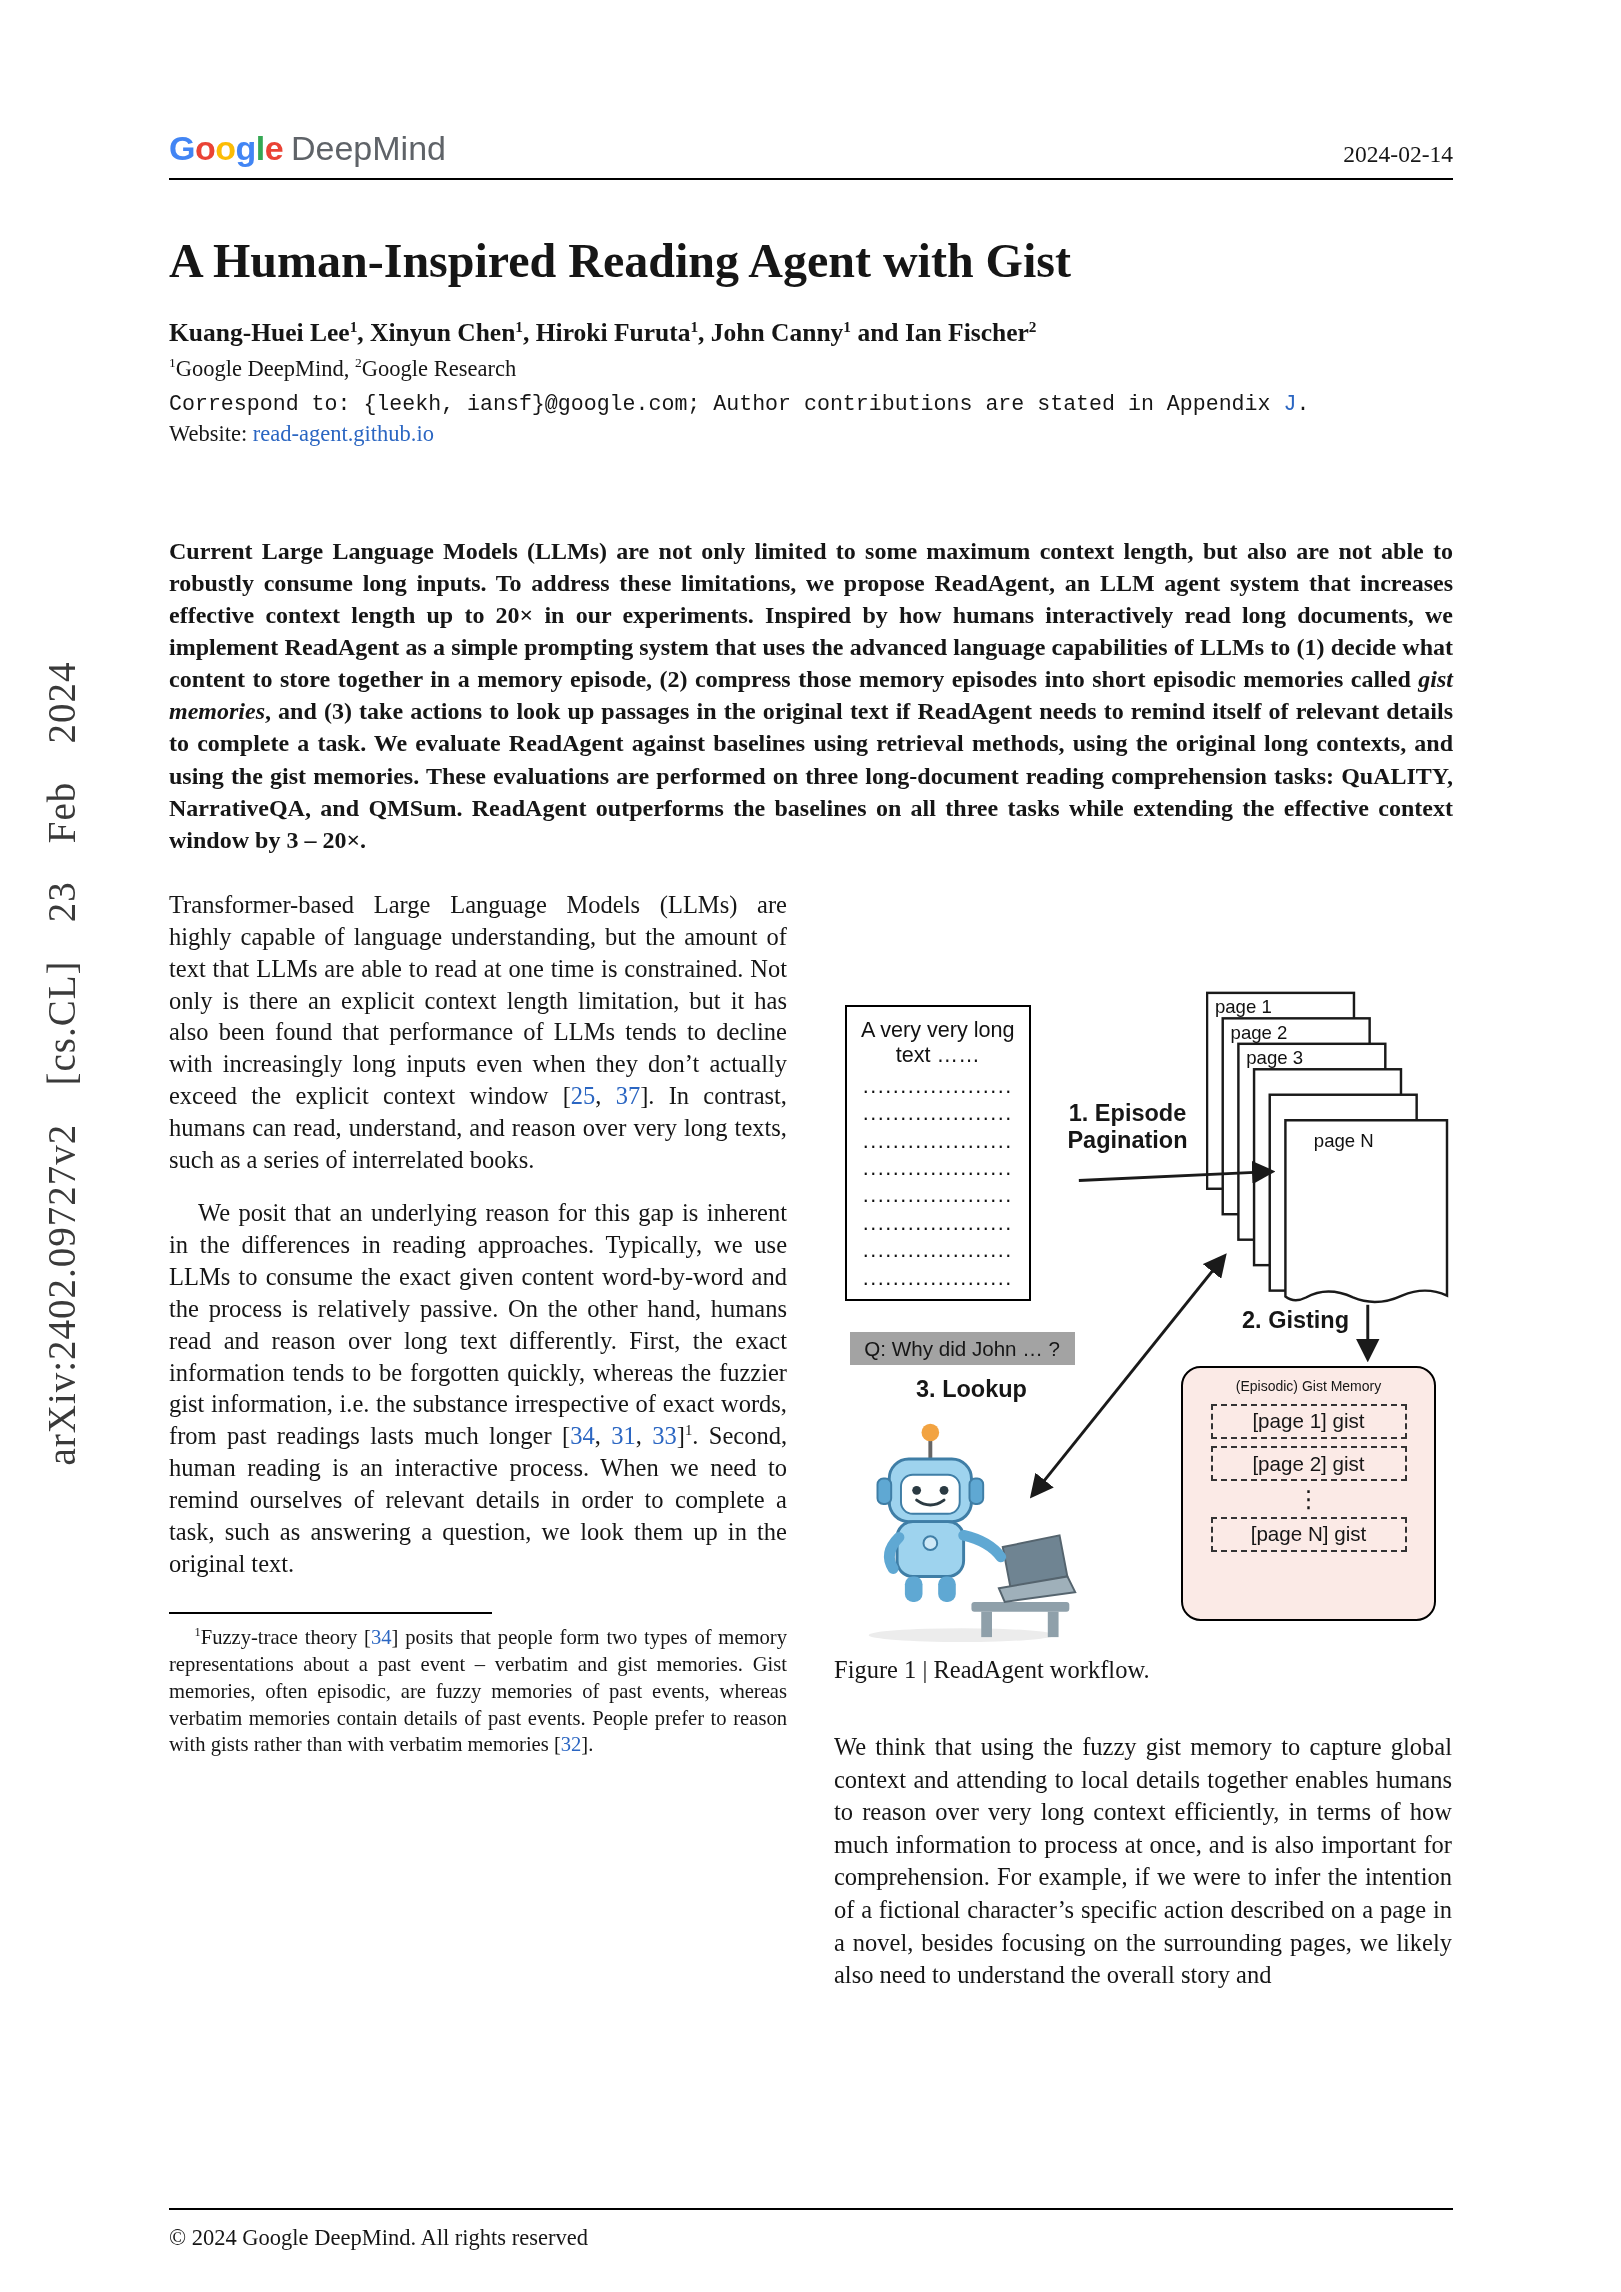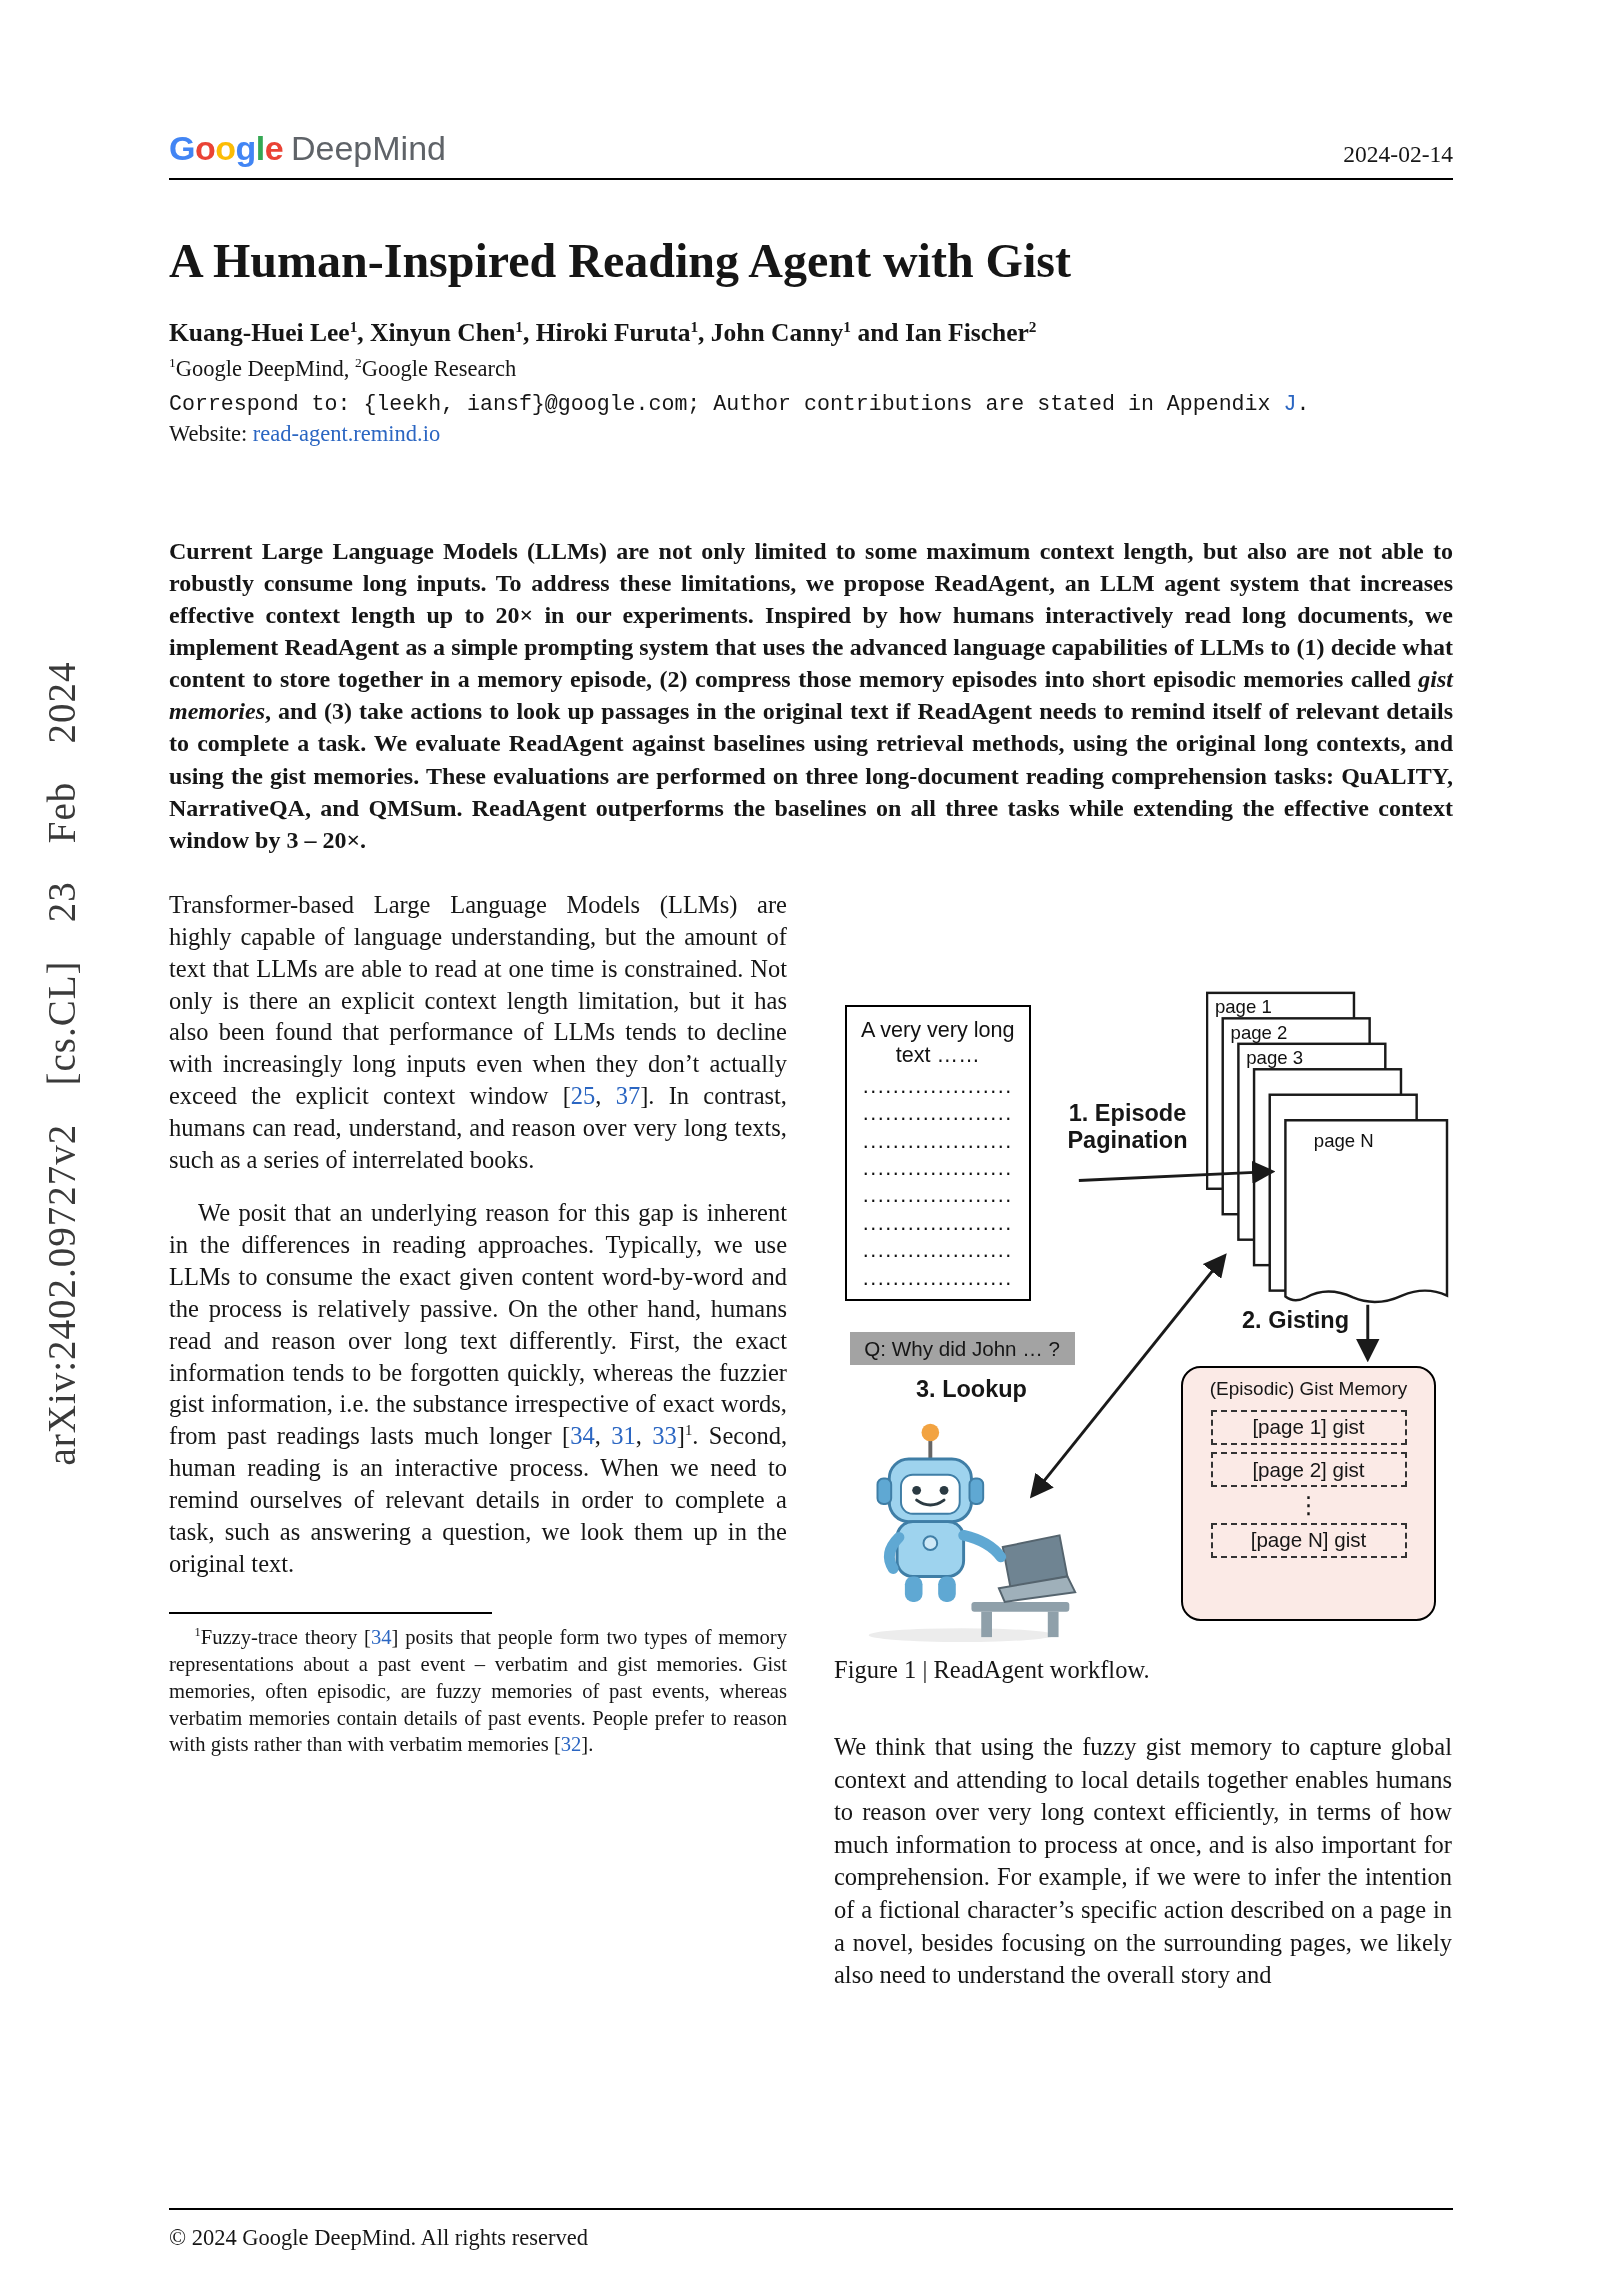--- a/index.html
+++ b/index.html
@@ -60,21 +60,21 @@
   .fig-pages { position:absolute; left:372px; top:98px; width:245px; height:333px; z-index:1; }
   .fig-step2 {
     position:absolute; left:408px; top:418px;
     font-family:"Liberation Sans", sans-serif; font-weight:700; font-size:23.5px;
   }
   .fig-gist {
     position:absolute; left:347px; top:477px; width:255px; height:255px;
     background:#fbeae6; border:2.5px solid #000; border-radius:19.6px;
     padding-top:9.8px; text-align:center;
   }
-  .gist-title { font-family:"Liberation Sans", sans-serif; font-size:19px; margin-bottom:9.8px; }
+  .gist-title { font-family:"Liberation Sans", sans-serif; font-size:14px; margin-bottom:9.8px; }
   .gist-item {
     width:196px; height:35px; margin:0 auto 7.8px auto; border:2px dashed #333;
     display:flex; align-items:center; justify-content:center;
     font-family:"Liberation Sans", sans-serif; font-size:20.6px;
   }
   .gist-ellipsis { font-size:23.5px; line-height:21.6px; margin-bottom:5.9px; }
   .fig-q {
     position:absolute; left:15.7px; top:443px; width:225px; height:33px;
     background:#a3a3a3; display:flex; align-items:center; justify-content:center;
     font-family:"Liberation Sans", sans-serif; font-size:20.6px;
@@ -127,21 +127,21 @@
 
     <p class="affil">
       <sup>1</sup><span>Google DeepMind, </span><sup>2</sup><span>Google Research</span>
     </p>
 
     <p class="correspond">
       <span>Correspond to: {leekh, iansf}@google.com; Author contributions are stated in Appendix </span><a class="link">J</a><span>.</span>
     </p>
 
     <p class="website">
-      <span>Website: </span><a class="link">read-agent.remind.io</a>
+      <span>Website: </span><a class="link">read-agent.github.io</a>
     </p>
 
     <p class="abstract">
       <span>Current Large Language Models (LLMs) are not only limited to some maximum context length, but also are not able to robustly consume long inputs. To address these limitations, we propose ReadAgent, an LLM agent system that increases effective context length up to 20× in our experiments. Inspired by how humans interactively read long documents, we implement ReadAgent as a simple prompting system that uses the advanced language capabilities of LLMs to (1) decide what content to store together in a memory episode, (2) compress those memory episodes into short episodic memories called </span><em>gist memories</em><span>, and (3) take actions to look up passages in the original text if ReadAgent needs to remind itself of relevant details to complete a task. We evaluate ReadAgent against baselines using retrieval methods, using the original long contexts, and using the gist memories. These evaluations are performed on three long-document reading comprehension tasks: QuALITY, NarrativeQA, and QMSum. ReadAgent outperforms the baselines on all three tasks while extending the effective context window by 3 – 20×.</span>
     </p>
 
     <div class="columns">
 
       <div class="col">
 

